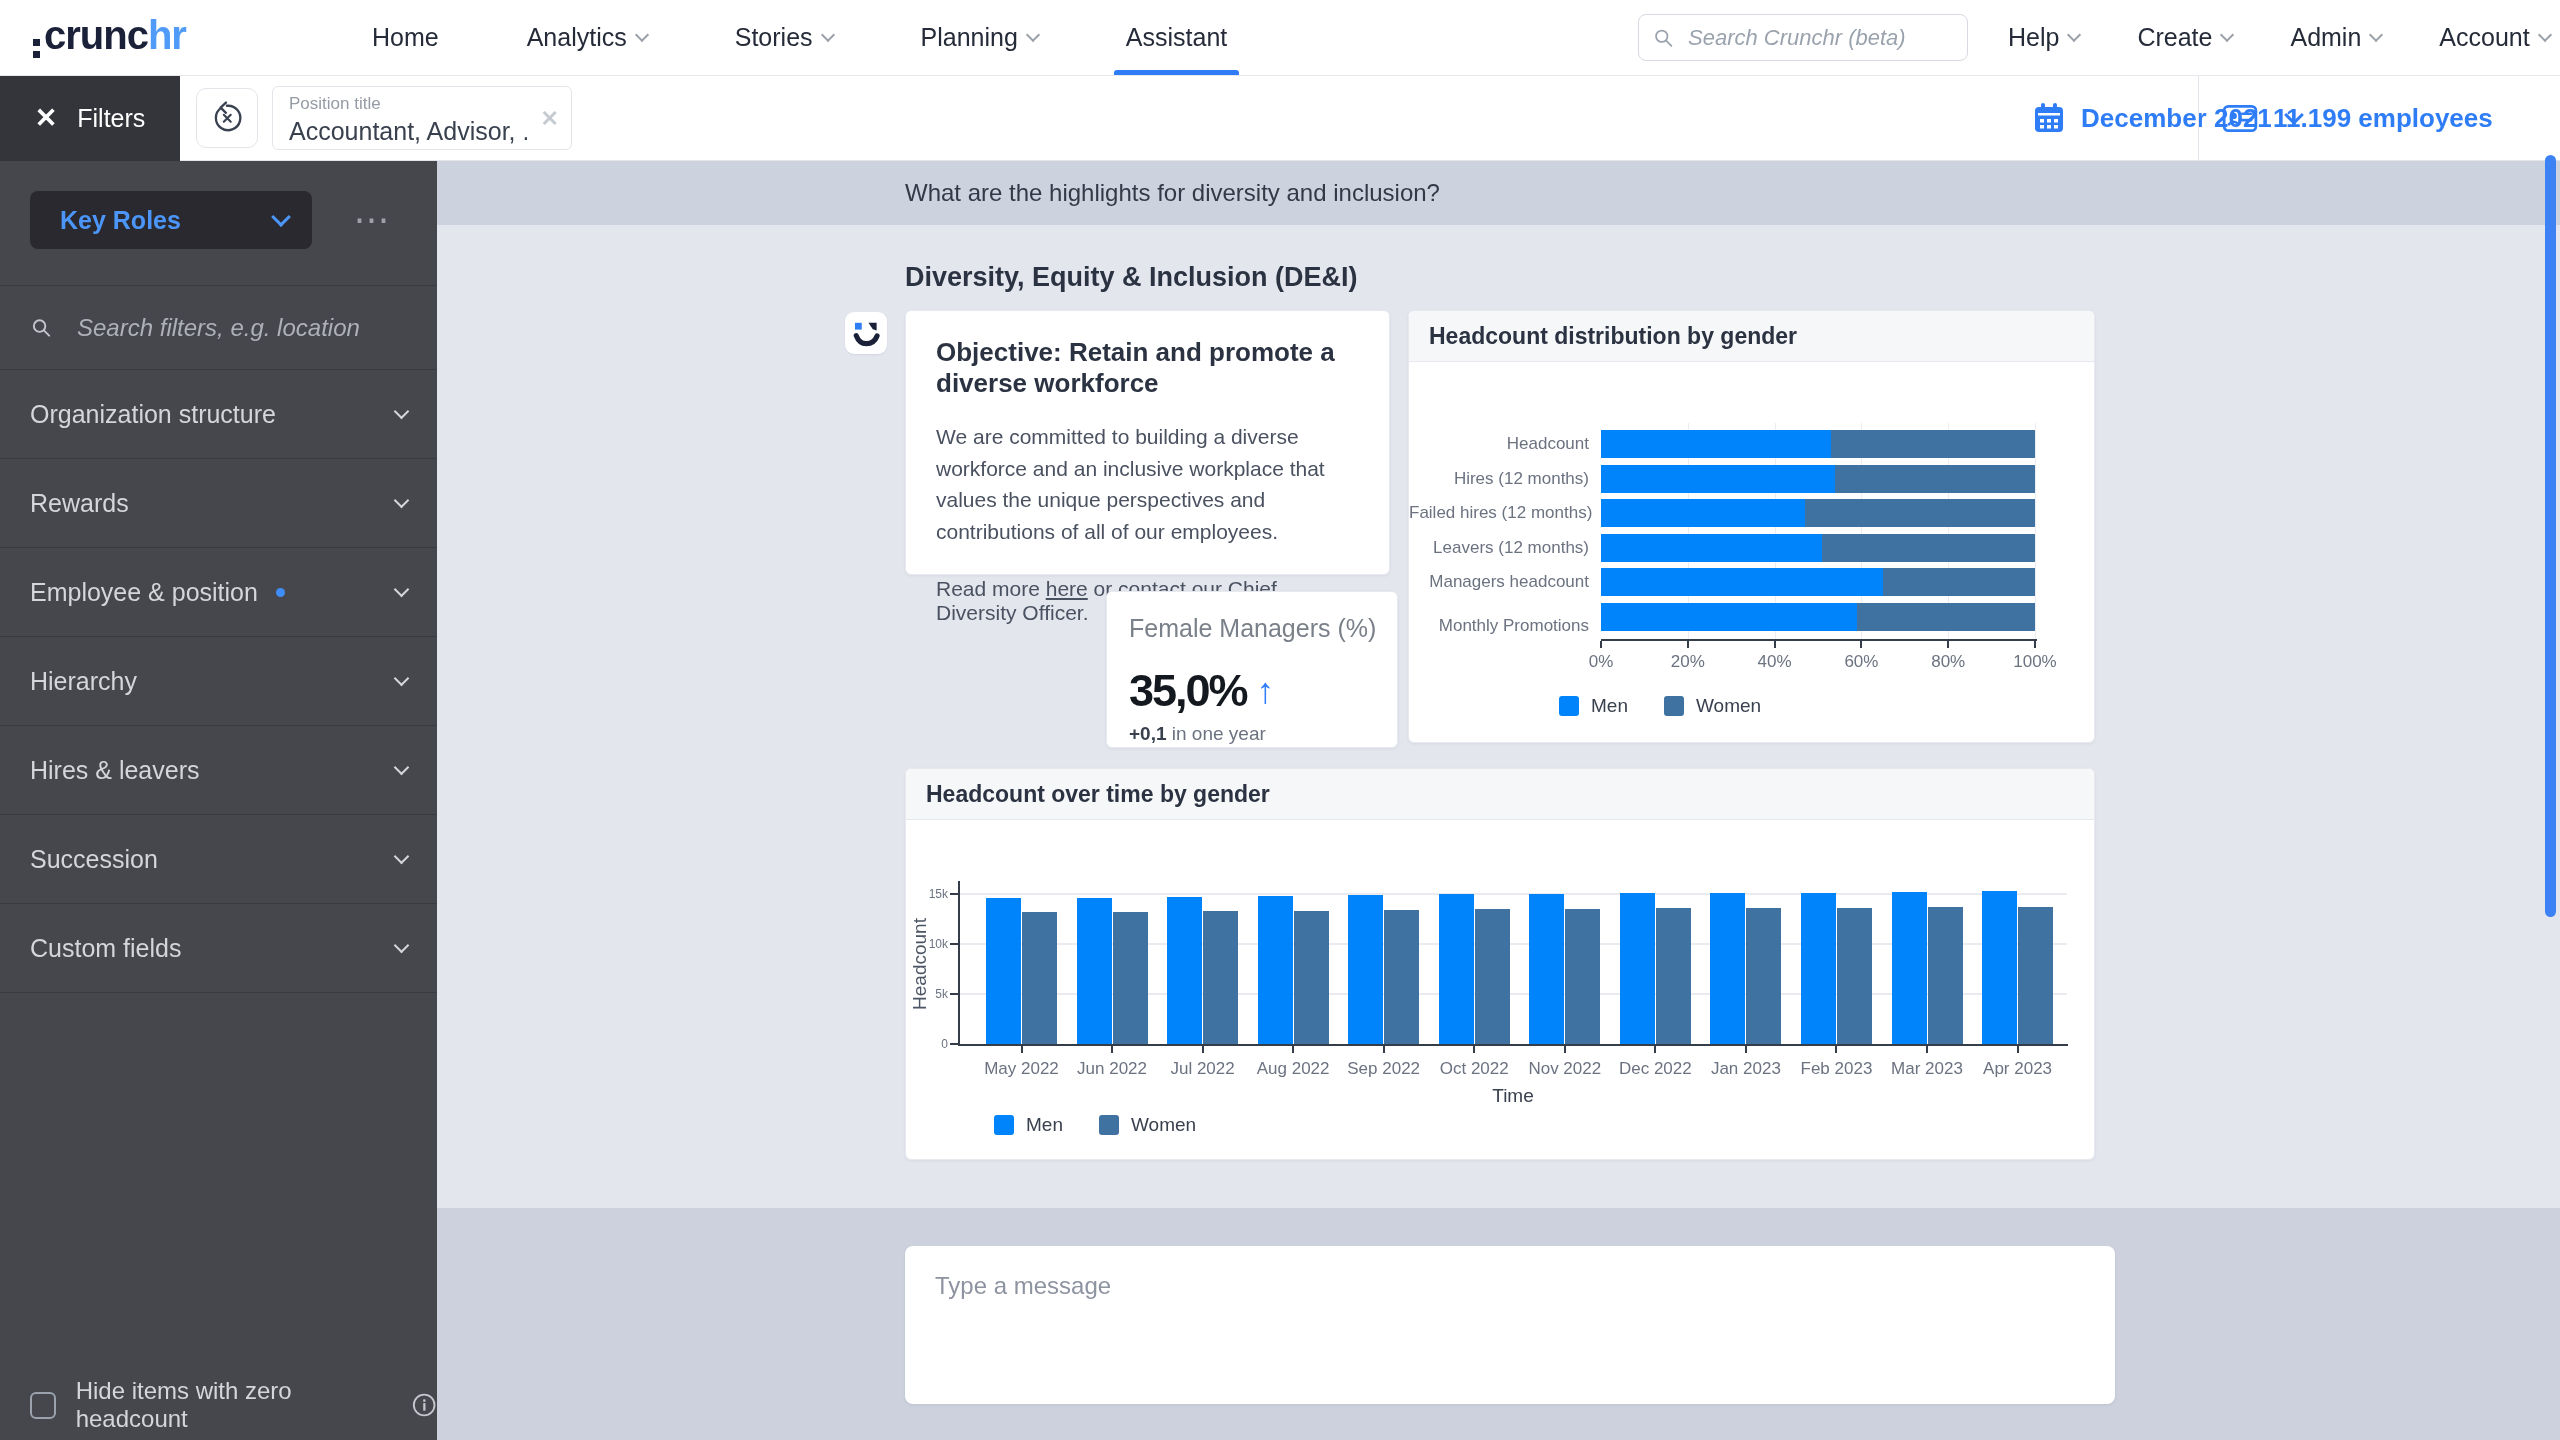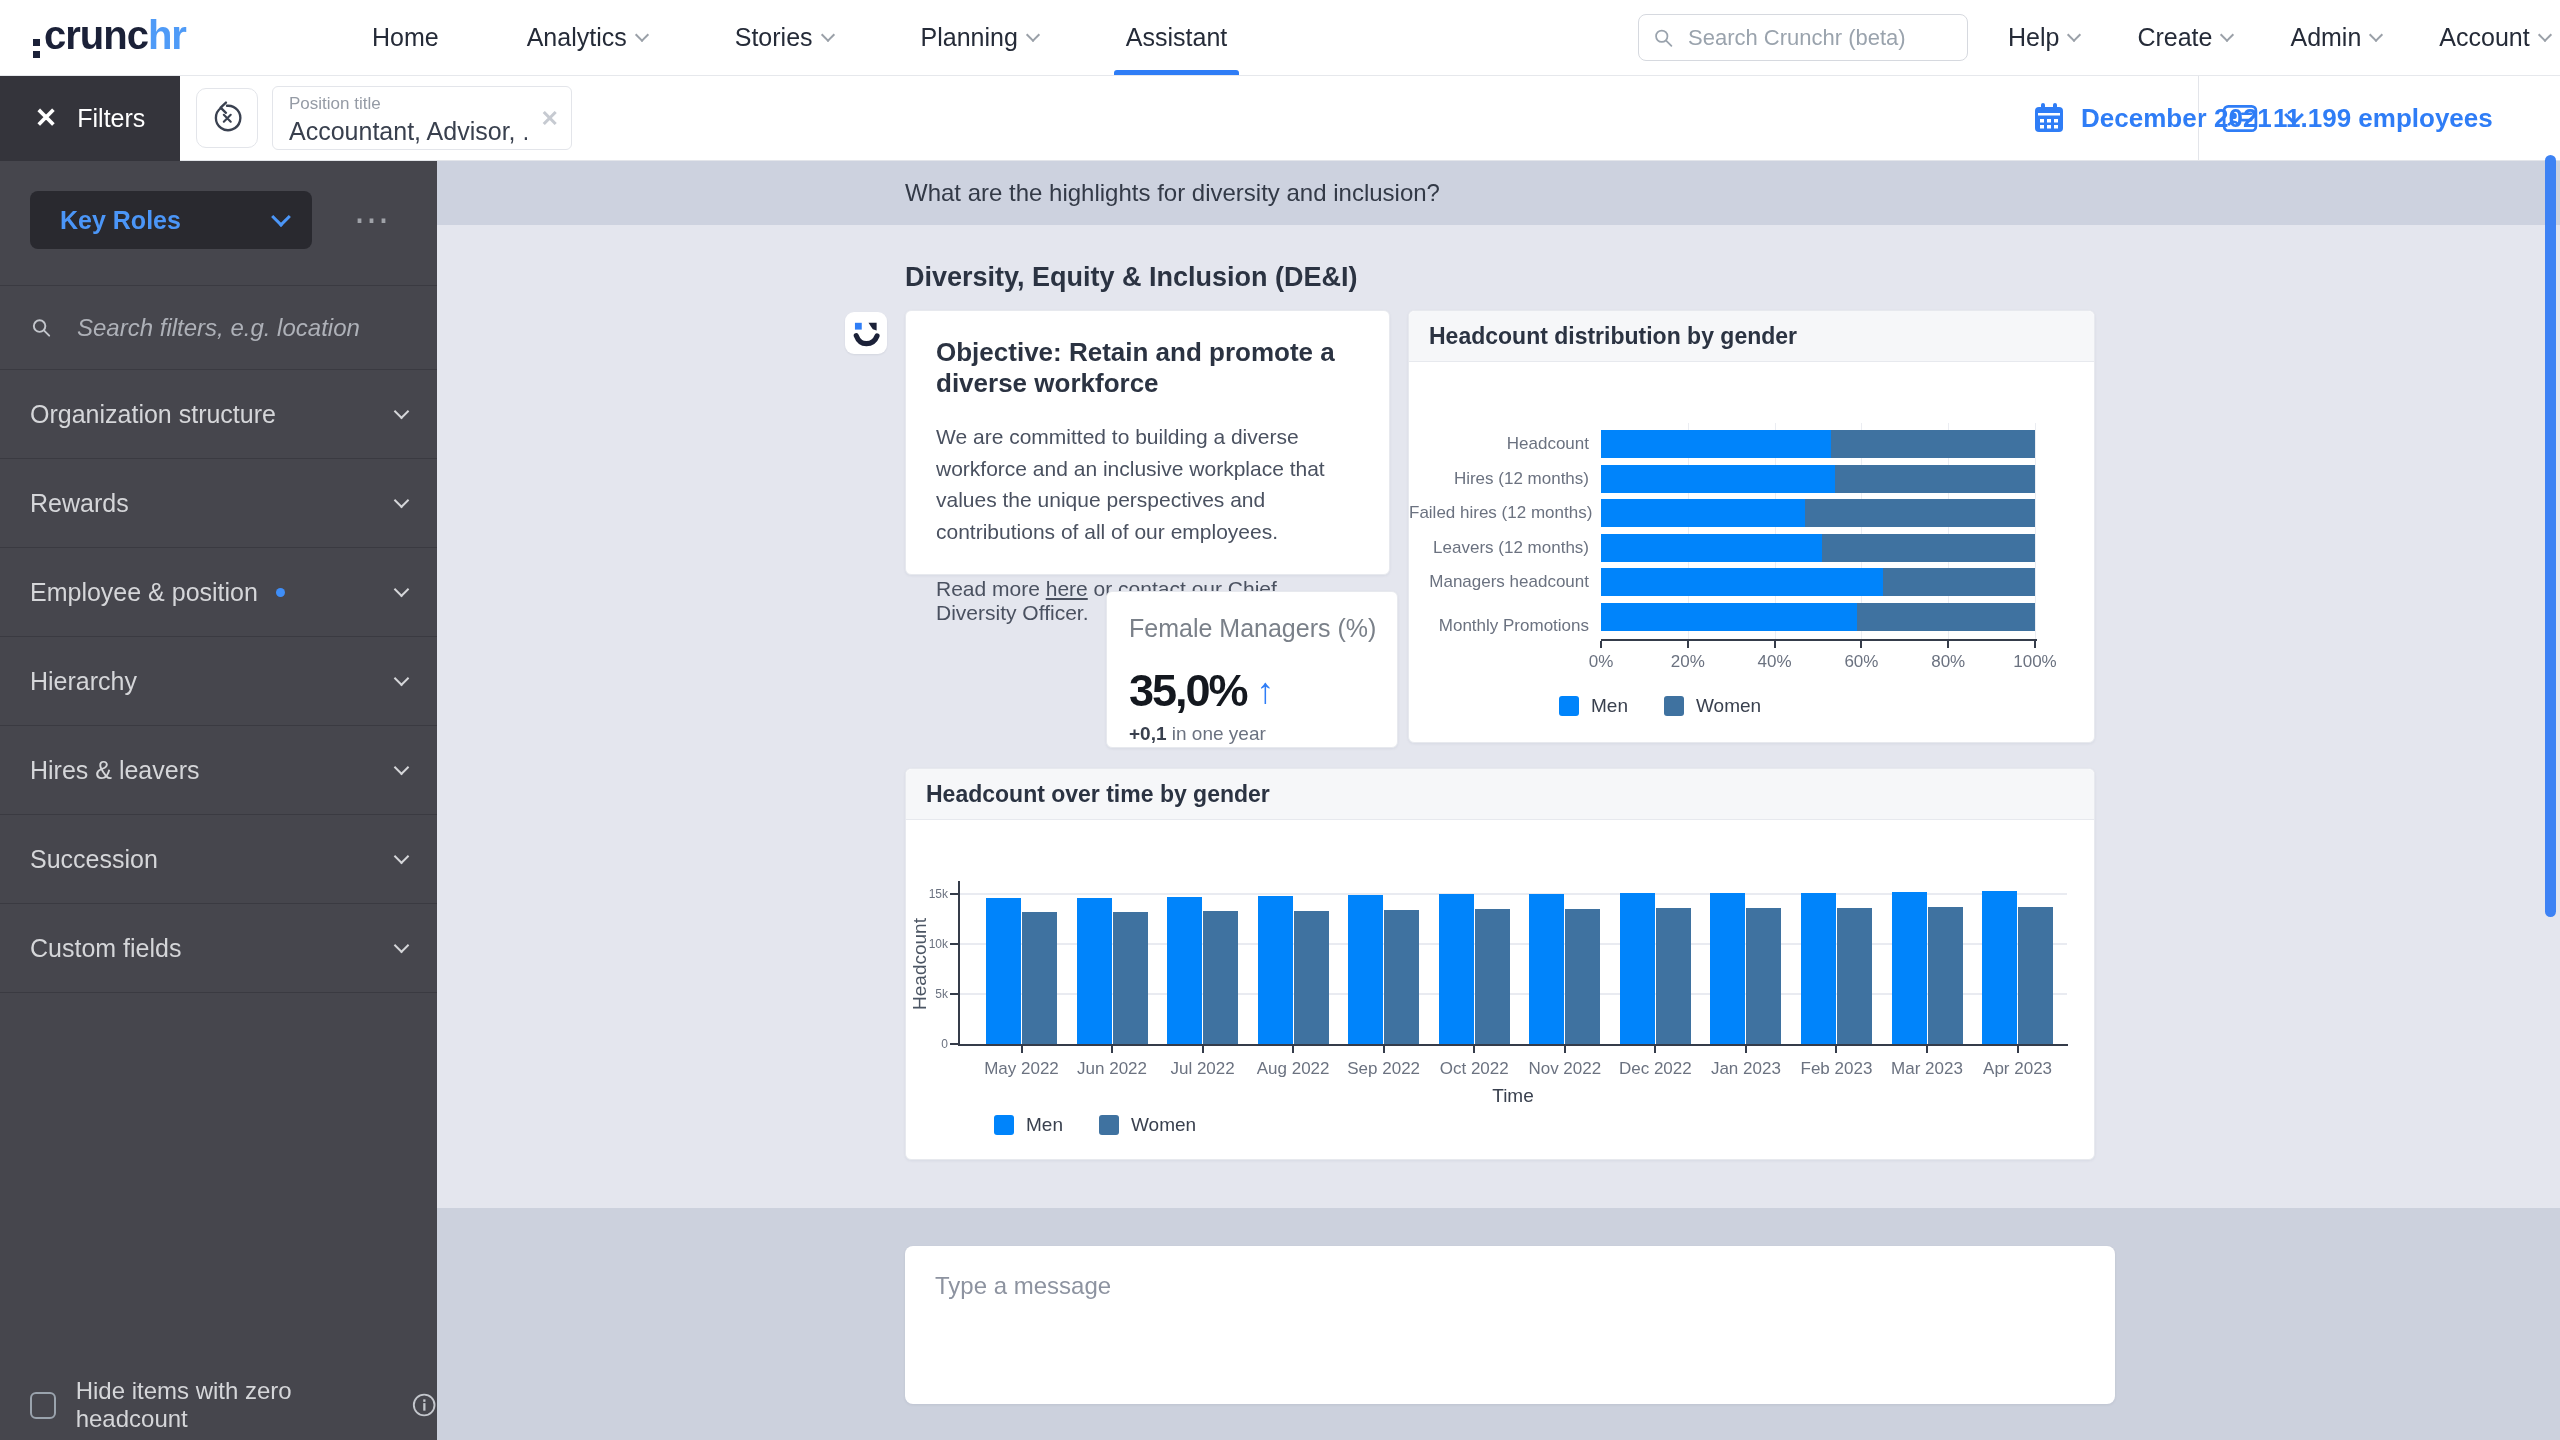--- a/index.html
+++ b/index.html
@@ -10,21 +10,21 @@
   .topnav{position:absolute;left:0;top:0;width:2560px;height:75px;background:#fff;border-bottom:1px solid #e6e8ec;z-index:5;}
   .logo{position:absolute;left:33px;top:13px;font-size:40px;font-weight:700;color:#1b2138;display:flex;align-items:baseline;letter-spacing:-1px;}
   .logo-dots{display:inline-flex;flex-direction:column;gap:5px;margin-right:4px;transform:translateY(-3px);}
   .logo-dots i{width:7px;height:7px;background:#1b2138;display:block;}
   .logo-blue{color:#4f9bf7;}
   .main-nav{position:absolute;left:372px;top:0;height:75px;display:flex;align-items:center;gap:88px;}
   .nav-item{position:relative;height:75px;display:flex;align-items:center;gap:10px;font-size:25px;color:#252b38;cursor:pointer;white-space:nowrap;}
   .nav-item.active::after{content:"";position:absolute;left:-12px;right:-12px;bottom:0;height:5px;background:#2f7df6;border-radius:3px 3px 0 0;}
   .caret{display:inline-block;transform:rotate(45deg);margin-top:-6px;}
   .search-box{position:absolute;left:1638px;top:14px;width:330px;height:47px;border:1px solid #d6d9df;border-radius:8px;display:flex;align-items:center;padding:0 14px;gap:12px;background:#fff;box-sizing:border-box;}
-  .search-box input{border:none;outline:none;font-size:22px;color:#39404e;width:100%;font-family:inherit;background:none;}
+  .search-box input{border:none;outline:none;font-style:italic;font-size:22px;color:#39404e;width:100%;font-family:inherit;background:none;}
   .search-box input::placeholder{color:#9aa3ad;}
   #topnav-menus{position:absolute;left:2008px;top:0;height:75px;display:flex;gap:58px;align-items:center;}
 
   
   .filterbar{position:absolute;top:75px;left:0;width:2560px;height:86px;background:#fff;border-bottom:1px solid #e3e5ea;z-index:4;box-sizing:border-box;}
   .filters-toggle{position:absolute;left:0;top:0;width:180px;height:86px;background:#34343b;color:#fff;display:flex;align-items:center;justify-content:center;gap:20px;font-size:25px;cursor:pointer;}
   .filters-x{font-size:27px;font-weight:700;line-height:1;}
   .history-btn{position:absolute;left:196px;top:13px;width:62px;height:60px;border:1px solid #e3e5ea;border-radius:10px;background:#fff;display:flex;align-items:center;justify-content:center;cursor:pointer;}
   .filter-chip{position:absolute;left:272px;top:11px;width:300px;height:64px;border:1px solid #e3e5ea;border-radius:6px;background:#fff;padding:8px 44px 8px 16px;box-sizing:border-box;cursor:pointer;}
   .chip-label{font-size:17px;color:#959ba5;line-height:1.1;}

